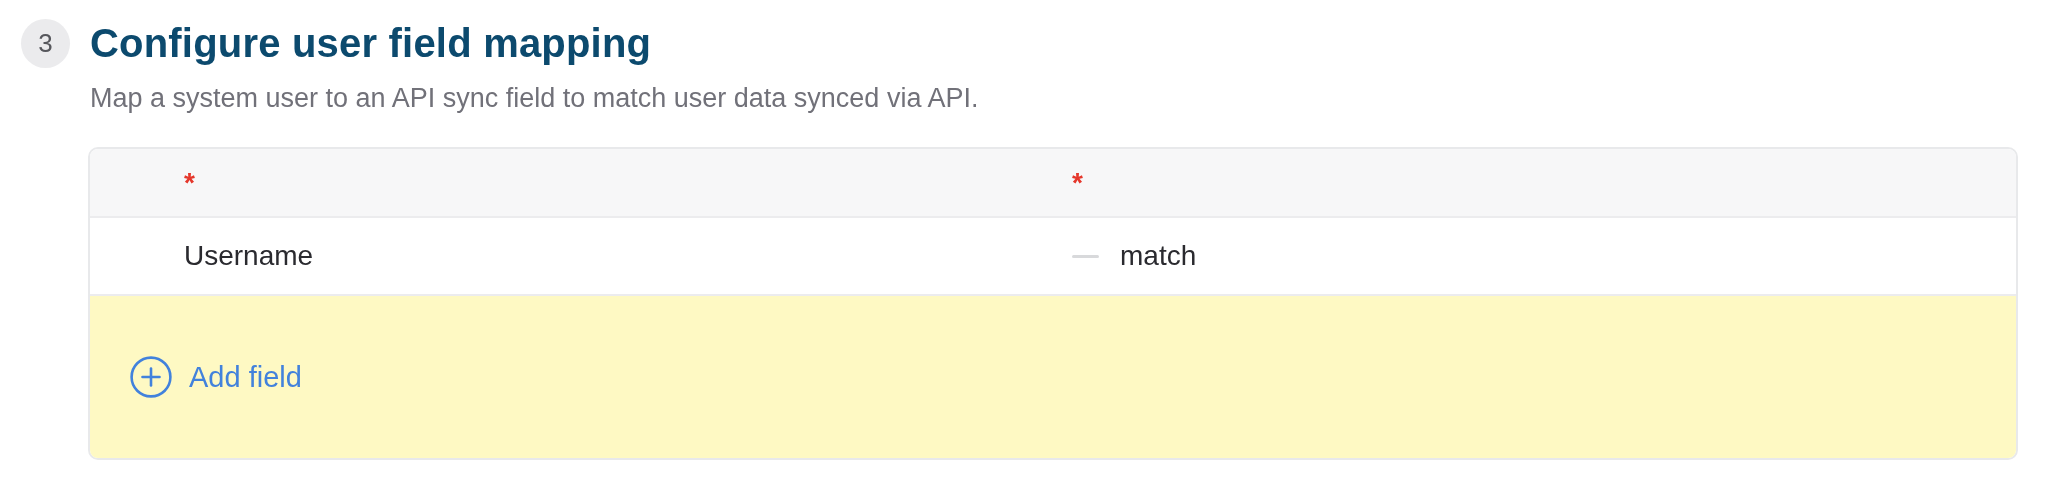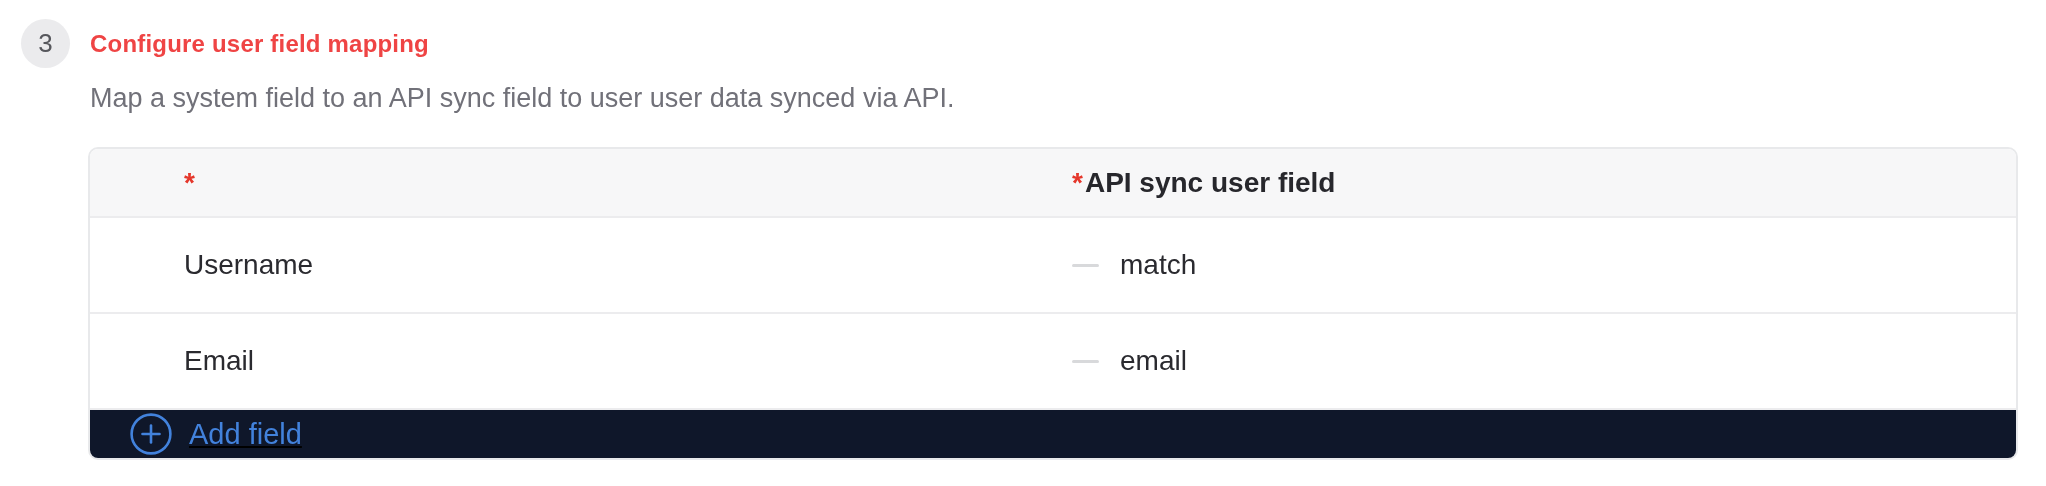--- a/index.html
+++ b/index.html
@@ -15,21 +15,21 @@
   
   .step-header { display: flex; align-items: center; gap: 20px; }
   .step-circle {
     width: 49px; height: 49px; border-radius: 50%;
     background: #ebebed;
     display: flex; align-items: center; justify-content: center;
     font-size: 26px; color: #56575c;
     flex: 0 0 auto;
   }
   .step-title {
-    font-size: 24px; font-weight: 600; color: #ef4444;
+    font-size: 40px; font-weight: 600; color: #0c4a6e;
     letter-spacing: 0.2px;
   }
   .step-desc {
     margin: 14px 0 0 69px;
     font-size: 27px; line-height: 33px;
     color: #717179; font-weight: 400;
   }
 
   
   .mapping-table {
@@ -41,22 +41,22 @@
     overflow: hidden;
     display: flex; flex-direction: column;
   }
   .t-row {
     display: grid;
     grid-template-columns: 888px 1fr;
     align-items: center;
     border-bottom: 2px solid #ececee;
   }
   .t-head { height: 69px; background: #f7f7f8; }
-  .t-body-row { height: 96px; background: #ffffff; }
-  .t-footer { height: auto; flex: 1 1 auto; border-bottom: none; background: #0f172a; text-decoration: underline; }
+  .t-body-row { height: 78px; background: #ffffff; }
+  .t-footer { height: auto; flex: 1 1 auto; border-bottom: none; background: #fef9c3; }
   .t-cell {
     padding-left: 94px;
     font-size: 28px; color: #2a2a2f;
     display: flex; align-items: center;
     white-space: nowrap;
   }
   .t-head .t-cell { font-weight: 600; color: #27272c; }
   .req { color: #e5372b; margin-right: 2px; font-weight: 600; }
 
   .dash {
@@ -82,53 +82,43 @@
 
 <div class="page">
 
   <div class="step-header">
     <div class="step-circle">
       <span>3</span>
     </div>
     <h2 class="step-title">Configure user field mapping</h2>
   </div>
 
-  <p class="step-desc">Map a system field to an API sync field to user user data synced via API.</p>
+  <p class="step-desc">Map a system user to an API sync field to match user data synced via API.</p>
 
   <div class="mapping-table">
 
     <div class="t-row t-head">
       <div class="t-cell">
         <span class="req">*</span>
       </div>
       <div class="t-cell">
         <span class="req">*</span>
-          <span>API sync user field</span>
       </div>
     </div>
 
     <div class="t-row t-body-row">
       <div class="t-cell">
         <span>Username</span>
       </div>
       <div class="t-cell">
         <span class="dash"></span>
           <span>match</span>
       </div>
     </div>
 
-    <div class="t-row t-body-row">
-      <div class="t-cell">
-        <span>Email</span>
-      </div>
-      <div class="t-cell">
-        <span class="dash"></span>
-          <span>email</span>
-      </div>
-    </div>
 
     <div class="t-row t-footer" style="grid-template-columns: 1fr;">
       <button class="add-field" type="button">
         <svg width="42" height="42" viewBox="0 0 42 42" fill="none" xmlns="http://www.w3.org/2000/svg">
           <circle cx="21" cy="21" r="19.4" stroke="#4282dc" stroke-width="2.6" fill="none"></circle>
           <line x1="12.5" y1="21" x2="29.5" y2="21" stroke="#4282dc" stroke-width="2.6" stroke-linecap="round"></line>
           <line x1="21" y1="12.5" x2="21" y2="29.5" stroke="#4282dc" stroke-width="2.6" stroke-linecap="round"></line>
         </svg>
         <span>Add field</span>
       </button>

